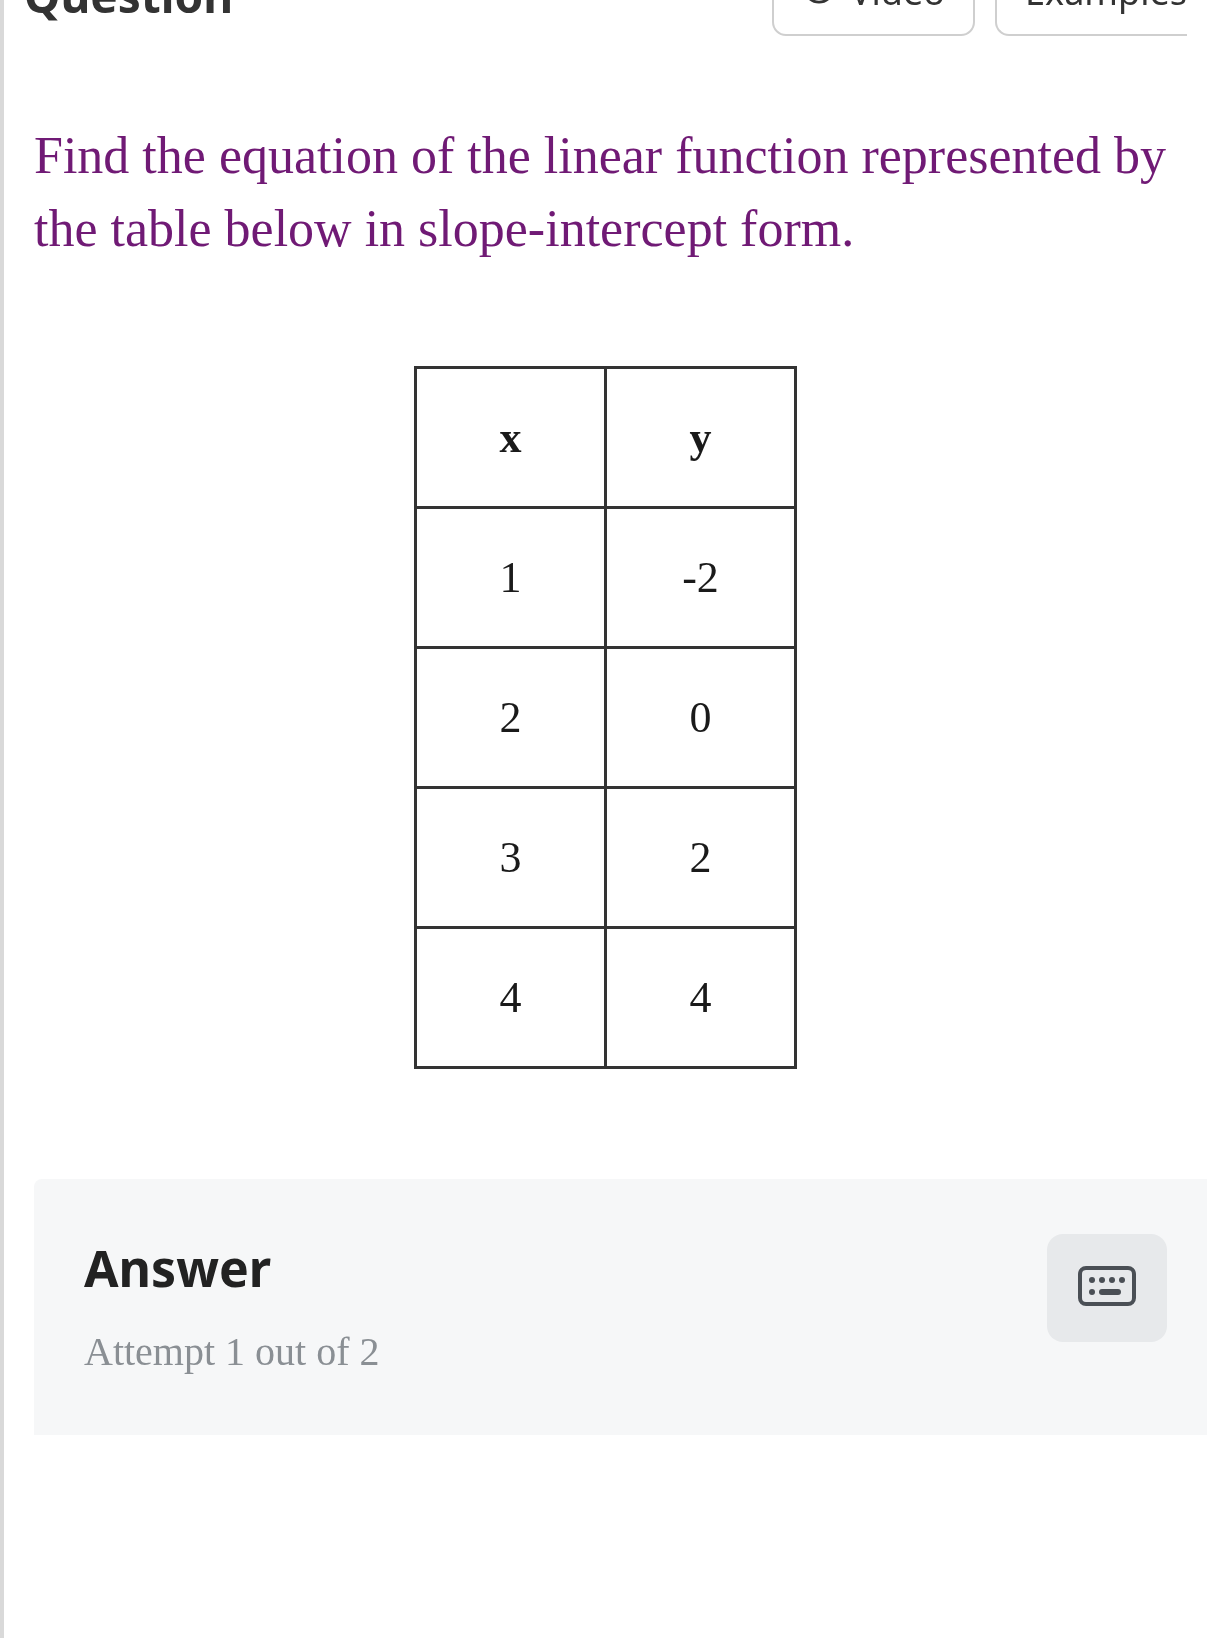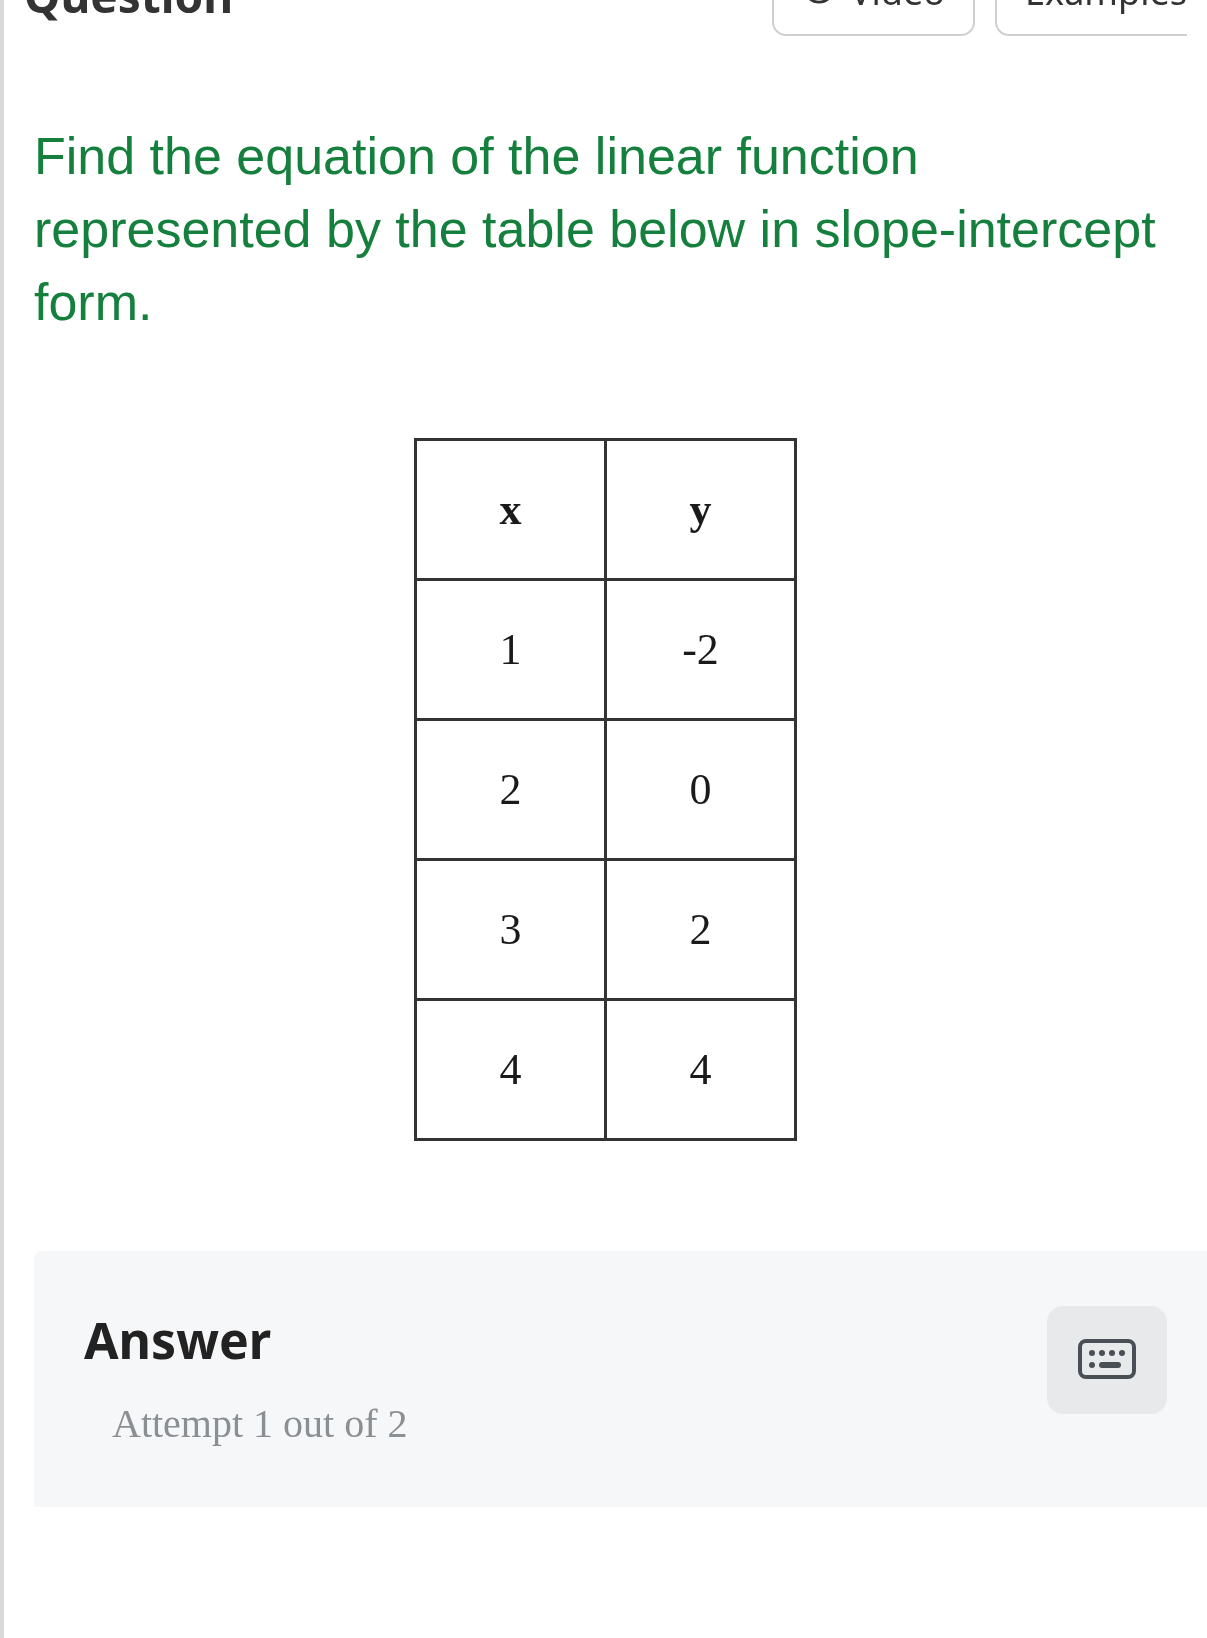--- a/index.html
+++ b/index.html
@@ -47,22 +47,22 @@
     border-bottom-right-radius: 0;
     padding-right: 0;
   }
   .play-icon-svg { width: 34px; height: 34px; }
   .question-body {
     padding: 100px 30px 0 30px;
   }
   .prompt {
     font-size: 52px;
     line-height: 1.4;
-    color: #15803d;
-    font-family: Liberation Sans, sans-serif;
+    color: #701a75;
+    font-family: Liberation Serif, serif;
   }
   .table-wrap {
     display: flex;
     justify-content: center;
     margin-top: 100px;
   }
   table.data-table {
     border-collapse: collapse;
   }
   table.data-table th, table.data-table td {
@@ -91,21 +91,20 @@
     font-family: system-ui, -apple-system, 'Segoe UI', Arial, sans-serif;
     font-size: 50px;
     font-weight: 700;
     color: #222;
     margin-bottom: 26px;
   }
   .attempt {
     font-family: Georgia, 'Times New Roman', serif;
     font-size: 40px;
     color: #8a8f94;
-    margin-left: 28px;
   }
   .kbd-btn {
     width: 120px;
     height: 108px;
     border-radius: 16px;
     background: #e7e9eb;
     border: none;
     display: flex;
     align-items: center;
     justify-content: center;

